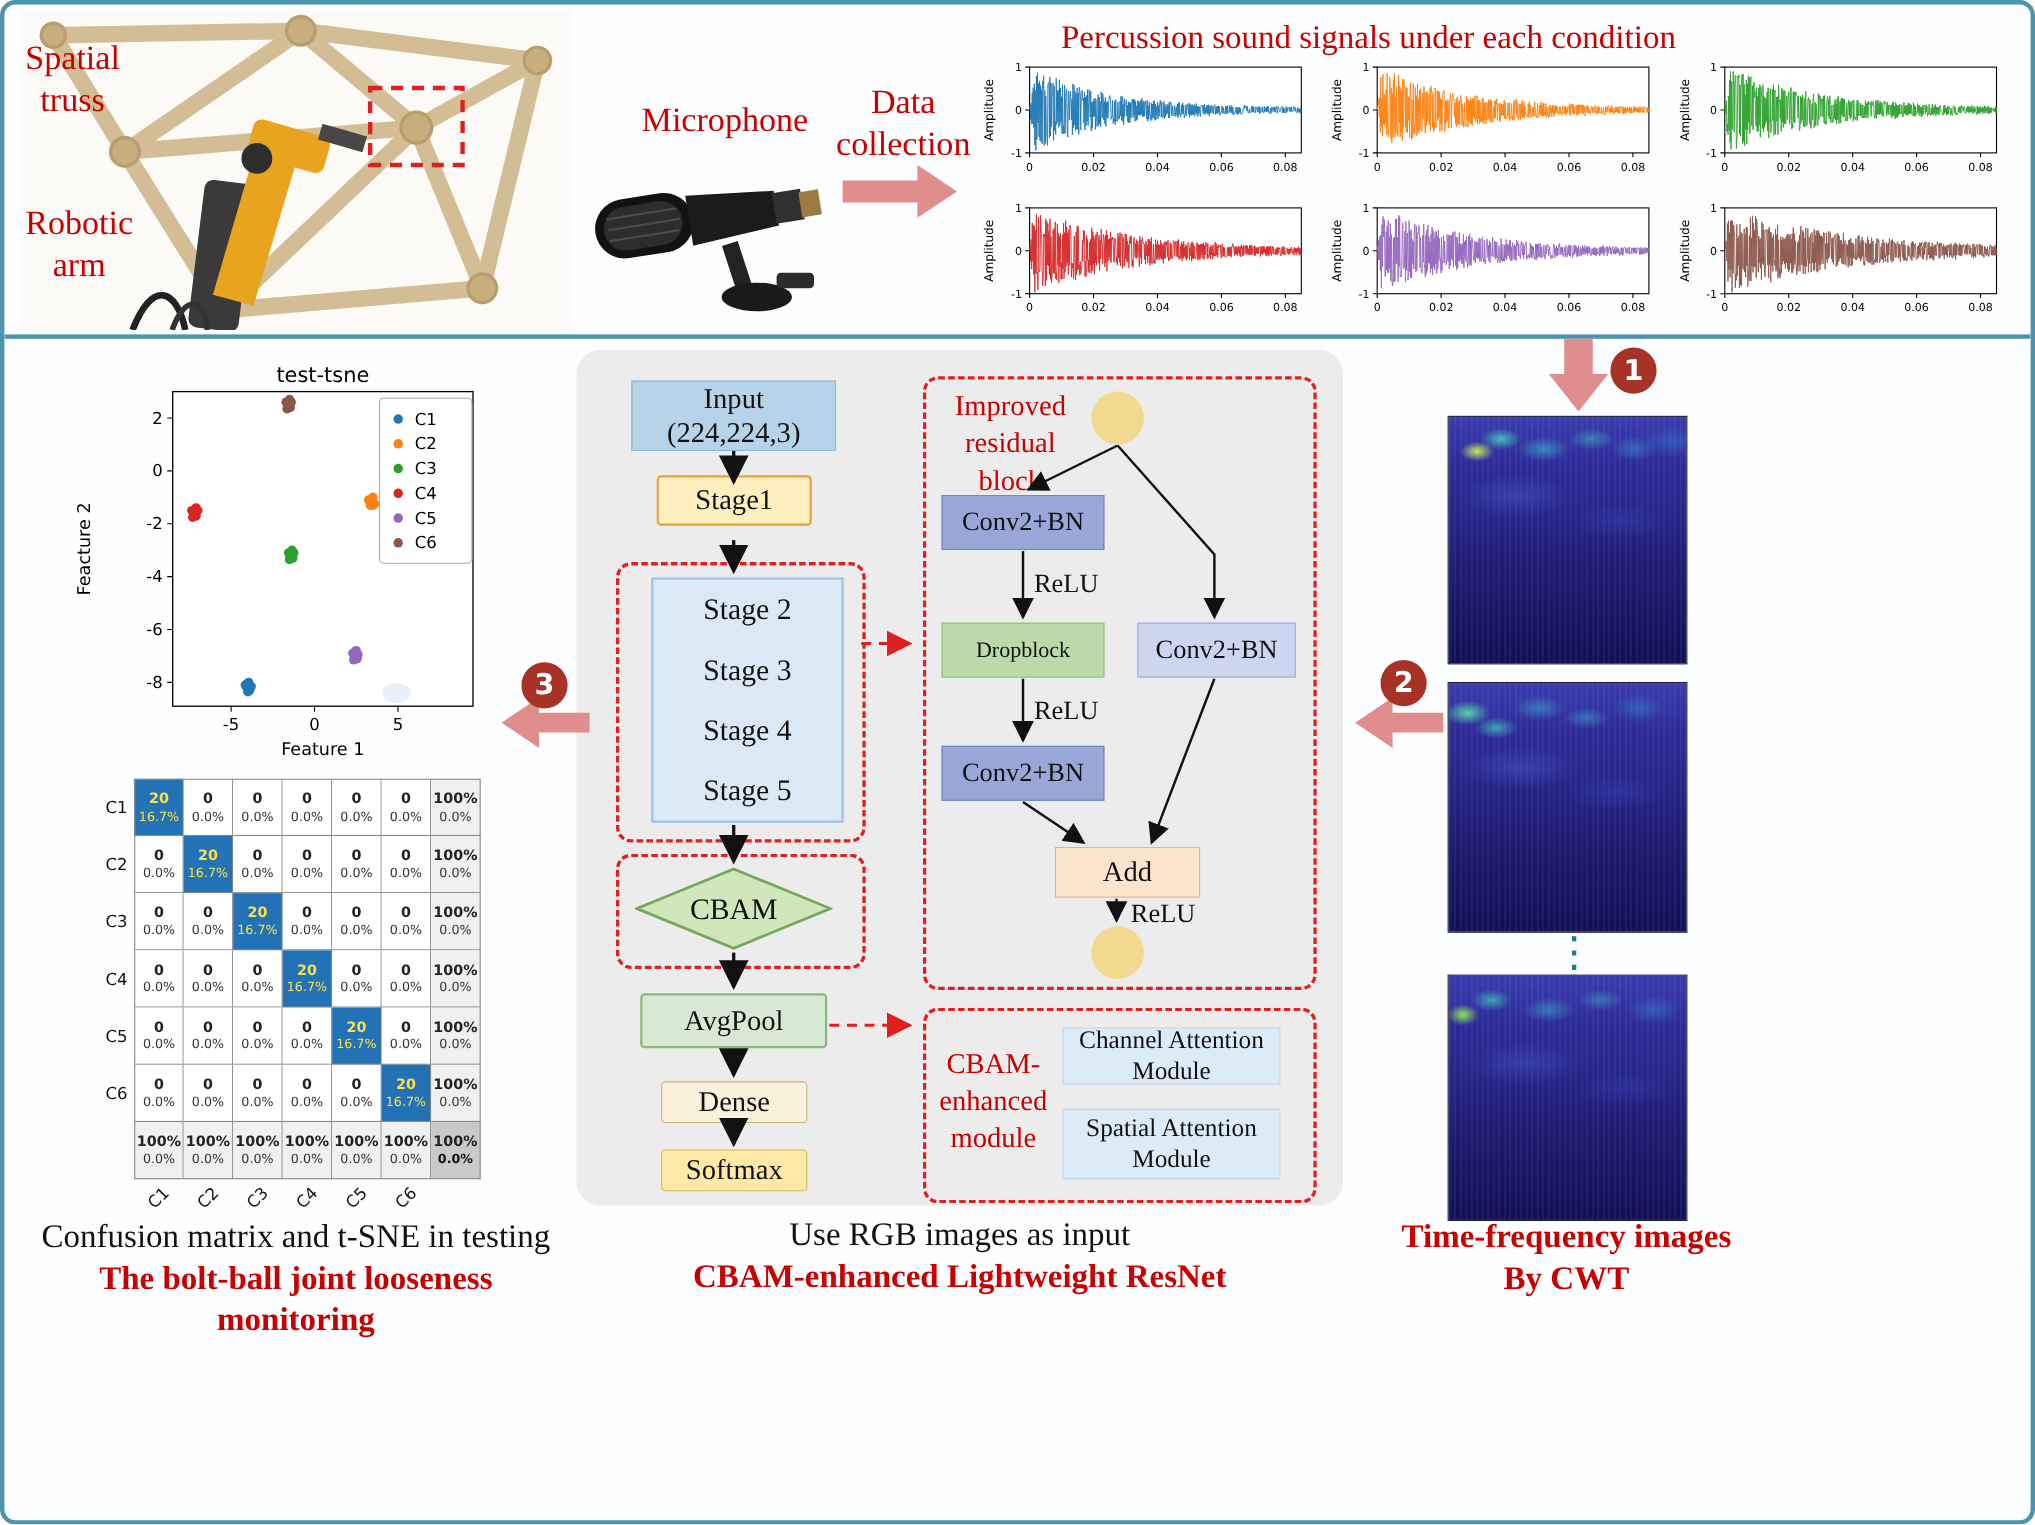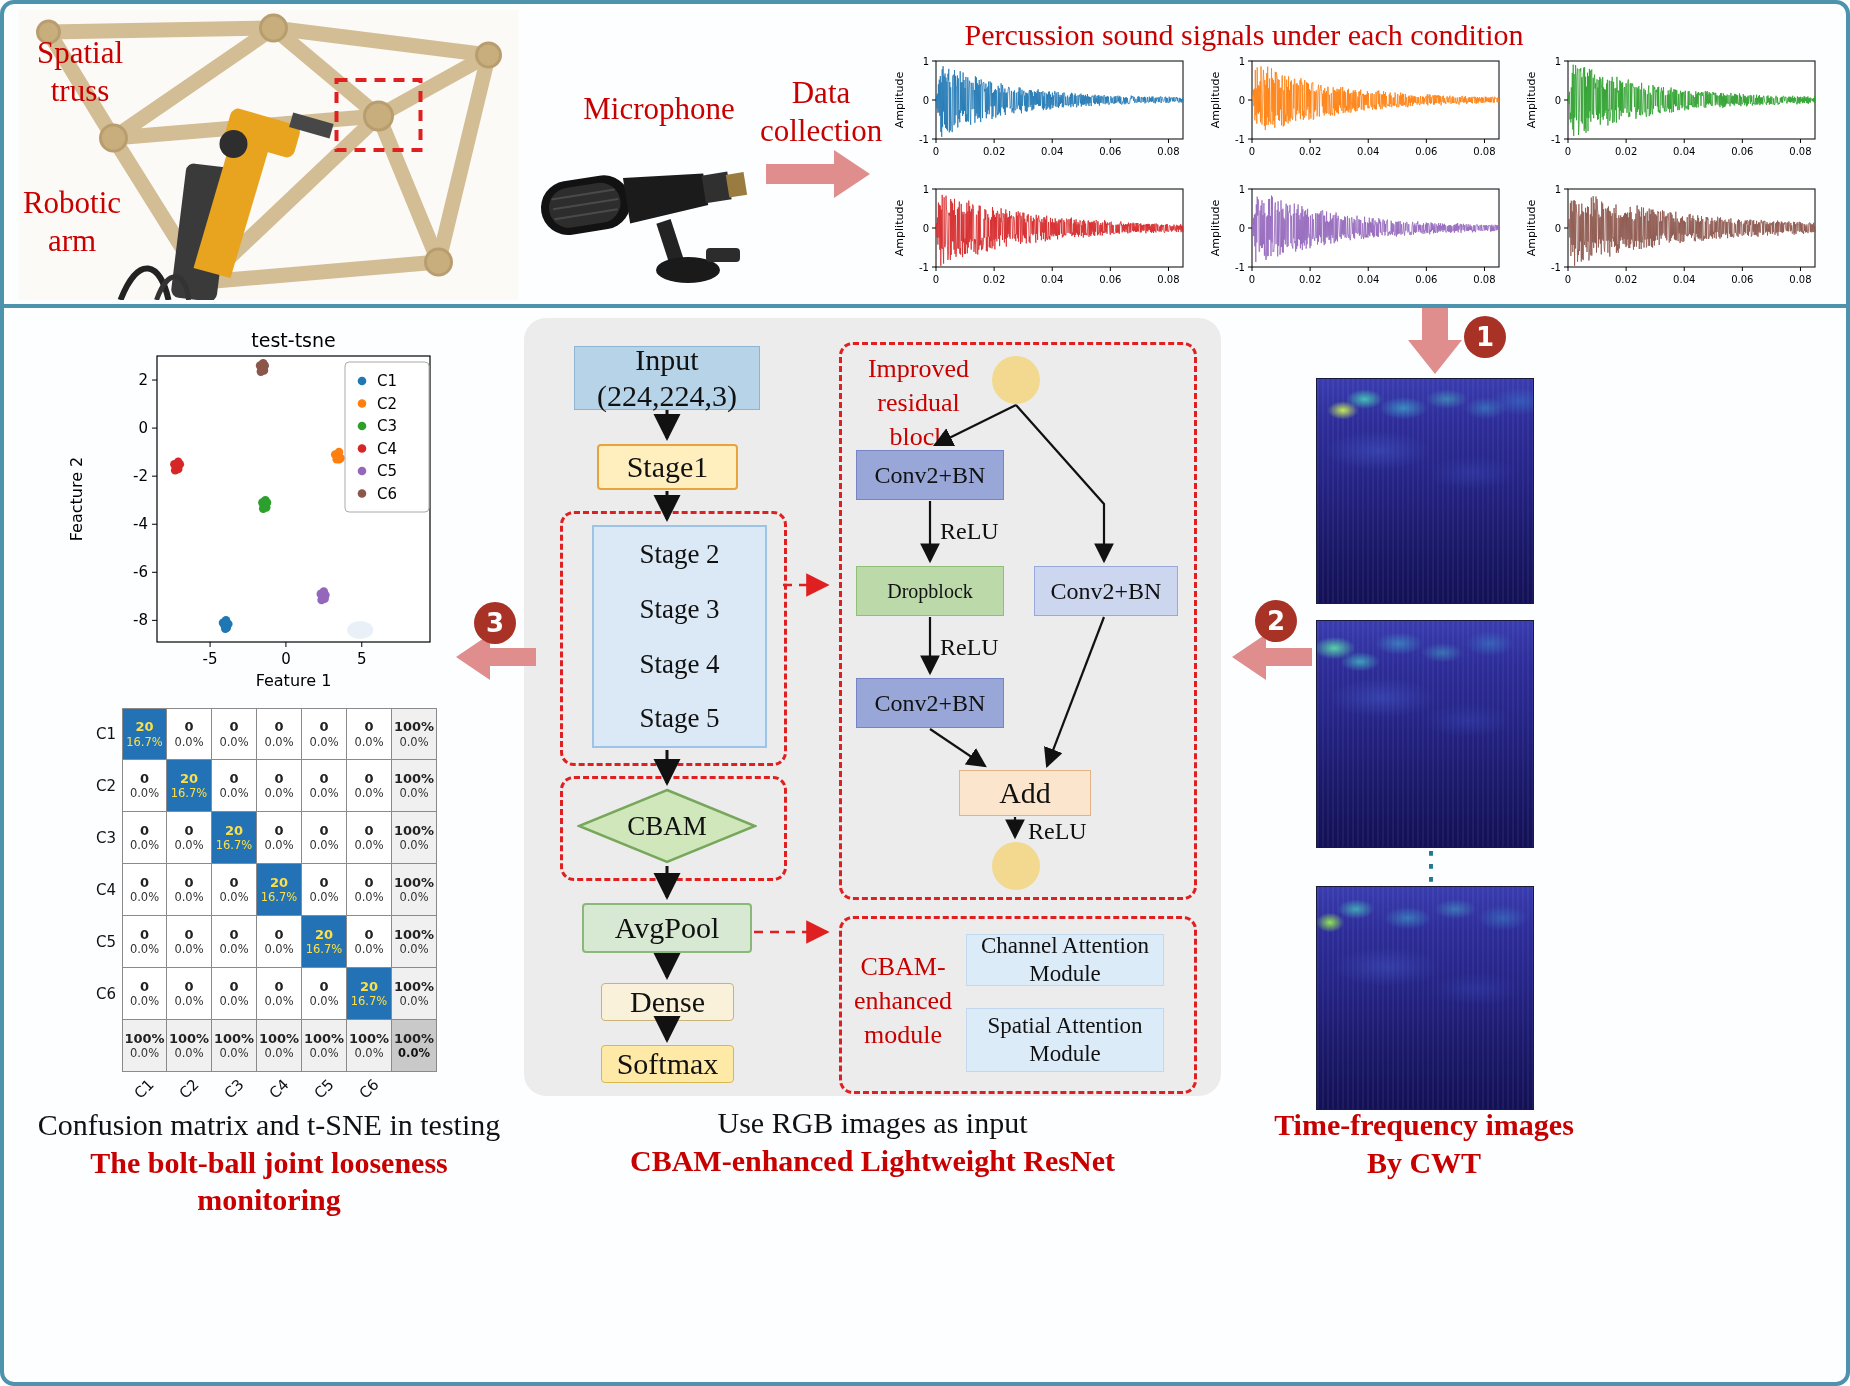--- a/index.html
+++ b/index.html
@@ -14,21 +14,21 @@
   .lbl{position:absolute;font-size:31px;text-align:center;line-height:1.22;color:var(--red);z-index:3;}
   .title-red{position:absolute;font-size:30px;text-align:center;color:var(--red);z-index:3;}
 
   .badge{position:absolute;width:42px;height:42px;border-radius:50%;background:var(--badge);color:#fff;
          font-family:"DejaVu Sans",sans-serif;font-weight:bold;font-size:26px;display:flex;align-items:center;
          justify-content:center;z-index:6;}
 
   
   .panel{position:absolute;left:520px;top:314px;width:697px;height:778px;background:#ececec;border-radius:22px;z-index:0;}
   .fbox{position:absolute;display:flex;flex-direction:column;align-items:center;justify-content:center;
-        font-size:30px;text-align:center;line-height:1.2;z-index:2;box-sizing:border-box;}
+        font-size:26px;text-align:center;line-height:1.2;z-index:2;box-sizing:border-box;}
   .input-box{background:#b7d3e8;border:1px solid #8fb4d2;}
   .stage1-box{background:#ffefbe;border:2px solid #e8a33d;border-radius:4px;}
   .stages-box{background:#dbe8f5;border:2px solid #9dc3e6;justify-content:space-around;font-size:27px;}
   .avgpool-box{background:#d7e9d2;border:2px solid #8ab878;border-radius:4px;}
   .dense-box{background:#f9f1da;border:1.5px solid #c9b376;border-radius:4px;}
   .softmax-box{background:#ffe9a6;border:1.5px solid #d9b84f;border-radius:4px;}
   .convbn{background:#98a6d8;border:1px solid #7484c4;font-size:24px;}
   .dropblock-box{background:#bcd9aa;border:1px solid #8fbf77;font-size:20px;}
   .convskip{background:#ccd6ef;border:1px solid #9aa9dc;font-size:24px;}
   .add-box{background:#fce5cd;border:1px solid #e3b286;}
@@ -138,21 +138,21 @@
       <polygon points="175,258 213,128 250,140 212,268" fill="#e8a31f"></polygon>
       <rect x="208" y="106" width="72" height="34" rx="8" fill="#e8a31f" transform="rotate(16 244 123)"></rect>
       <circle cx="215" cy="134" r="14" fill="#2e2e2e"></circle>
       <rect x="272" y="108" width="42" height="15" fill="#474747" transform="rotate(16 293 115)"></rect>
       <path d="M150,290 C142,252 120,244 102,290" stroke="#222" stroke-width="6" fill="none"></path>
       <path d="M170,290 C168,262 150,256 138,290" stroke="#333" stroke-width="5" fill="none"></path>
     </g>
     <rect x="318" y="70" width="84" height="70" fill="none" stroke="#e02020" stroke-width="4" stroke-dasharray="11 8"></rect>
   </svg>
 
-  <div class="lbl" style="left:16px;top:30px;width:120px;">
+  <div class="lbl" style="left:2px;top:30px;width:120px;">
     <span>Spatial</span><br>
     <span>truss</span>
   </div>
   <div class="lbl" style="left:8px;top:180px;width:120px;">
     <span>Robotic</span><br>
     <span>arm</span>
   </div>
 
   <div class="lbl" style="left:555px;top:86px;width:200px;">Microphone</div>
   <svg class="abs" style="left:532px;top:124px;" width="235" height="165" viewBox="0 0 235 165">
@@ -612,21 +612,21 @@
     <span class="l1">Confusion matrix and t-SNE in testing</span>
     <span class="l2">The bolt-ball joint looseness monitoring</span>
   </div>
 
   <div class="panel"></div>
 
   <div class="fbox input-box" style="left:570px;top:342px;width:186px;height:64px;">
     <span>Input</span>
     <span>(224,224,3)</span>
   </div>
-  <div class="fbox stage1-box" style="left:593px;top:440px;width:141px;height:46px;">Stage1</div>
+  <div class="fbox stage1-box" style="left:593px;top:428px;width:141px;height:46px;">Stage1</div>
 
   <div class="dash" style="left:556px;top:507px;width:221px;height:249px;"></div>
   <div class="fbox stages-box" style="left:588px;top:521px;width:175px;height:223px;">
     <span>Stage 2</span>
     <span>Stage 3</span>
     <span>Stage 4</span>
     <span>Stage 5</span>
   </div>
 
   <div class="dash" style="left:556px;top:772px;width:221px;height:99px;"></div>

